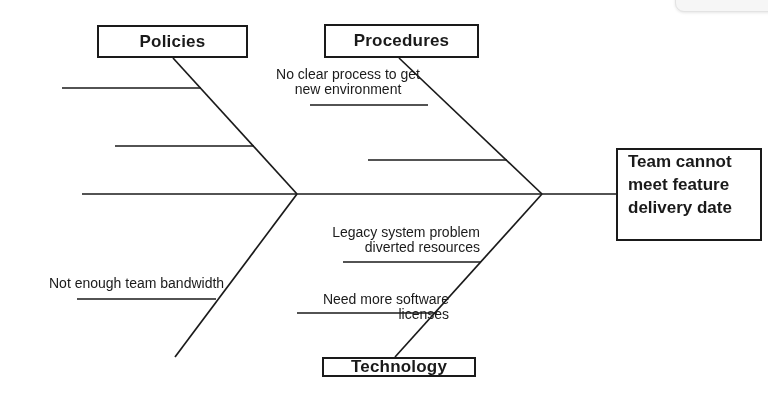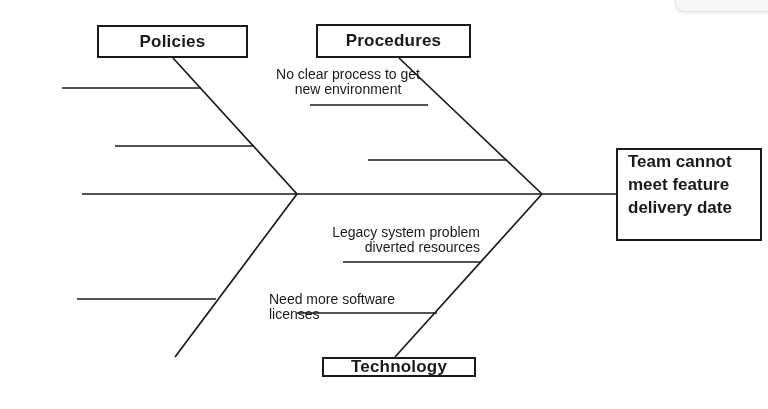--- a/index.html
+++ b/index.html
@@ -62,39 +62,40 @@
     <line class="subbranch" x1="368" y1="160" x2="507" y2="160"></line>
     <line class="subbranch" x1="77" y1="299" x2="216" y2="299"></line>
     <line class="subbranch" x1="343" y1="262" x2="481" y2="262"></line>
     <line class="subbranch" x1="297" y1="313" x2="437" y2="313"></line>
   </svg>
 
   <div class="cat-box" style="left:97px;top:25px;width:151px;height:33px;">
     <span>Policies</span>
   </div>
 
-  <div class="cat-box" style="left:316px;top:24px;width:155px;height:34px;">
+  <div class="cat-box" style="left:324px;top:24px;width:155px;height:34px;">
     <span>Procedures</span>
   </div>
 
 
   <div class="cat-box" style="left:322px;top:357px;width:154px;height:20px;">
     <span>Technology</span>
   </div>
 
   <div class="effect-box" style="left:616px;top:148px;width:146px;height:93px;">
     <span>Team cannot
 meet feature
 delivery date</span>
   </div>
 
   <div class="cause ta-center" style="left:268px;top:67px;width:160px;">No clear process to get
 new environment</div>
 
+  <div class="cause" style="left:49px;top:276px;width:180px;">Not enough team bandwidth</div>
 
   <div class="cause ta-right" style="left:320px;top:225px;width:160px;">Legacy system problem
 diverted resources</div>
 
-  <div class="cause" style="left:269px;top:292px;width:180px;">Need more software licenses</div>
+  <div class="cause" style="left:269px;top:292px;width:180px;text-align:right;">Need more software licenses</div>
 
   <div class="floating-panel"></div>
 
 </div>
 
 </body></html>

